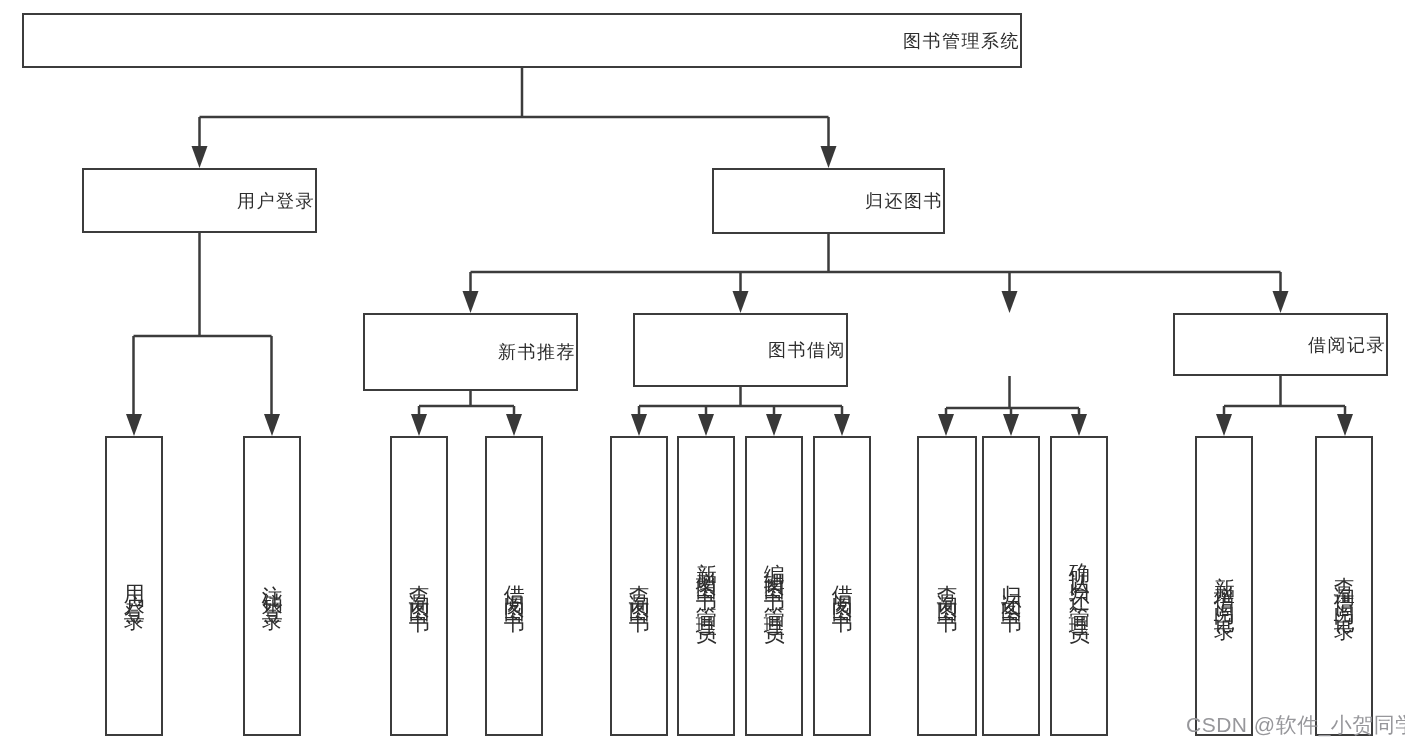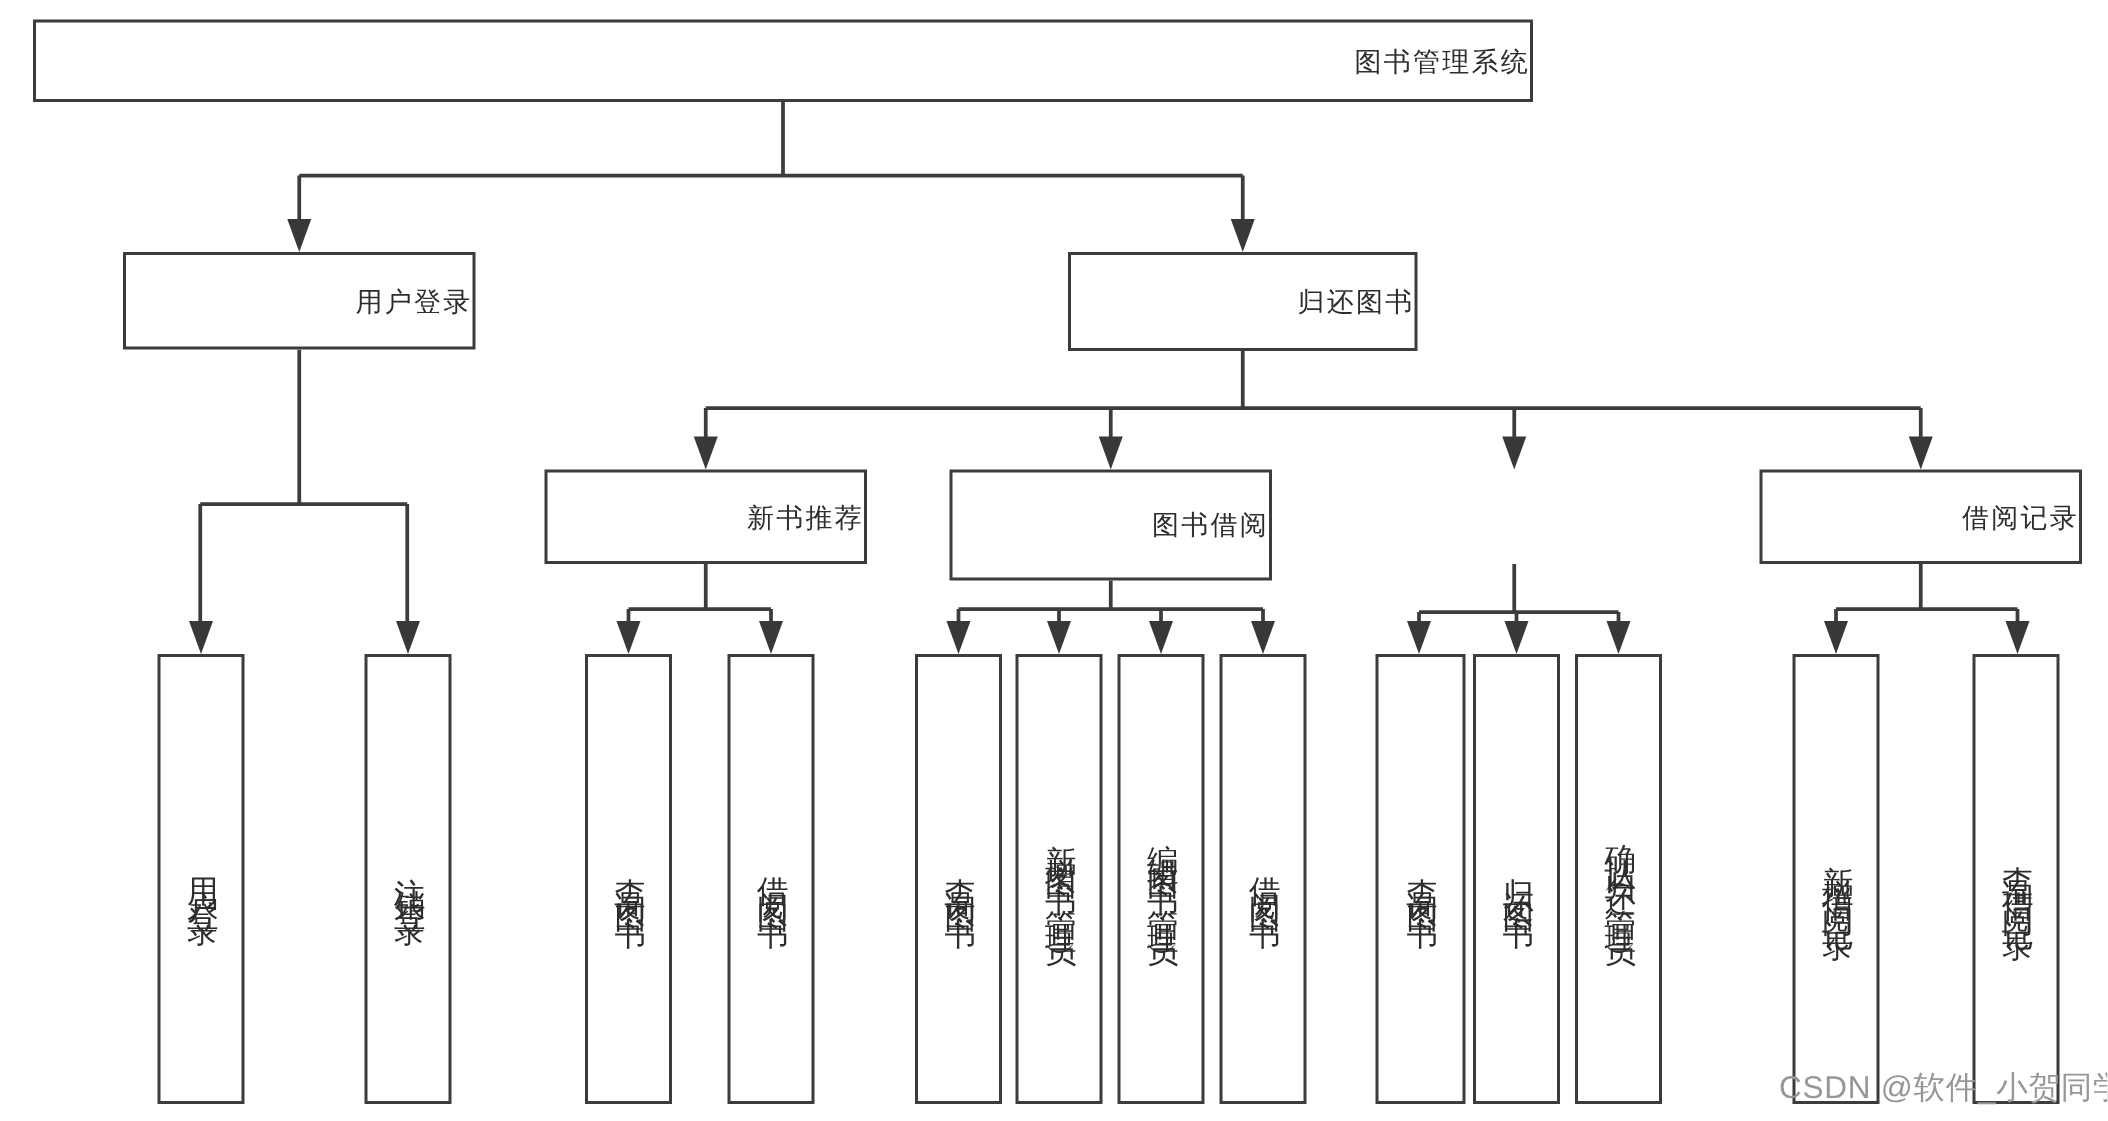--- a/index.html
+++ b/index.html
@@ -74,21 +74,21 @@
     <span>图书管理系统</span>
   </div>
 
   <div class="box h" style="left:82px;top:168px;width:235px;height:65px">
     <span>用户登录</span>
   </div>
   <div class="box h" style="left:712px;top:168px;width:233px;height:66px">
     <span>归还图书</span>
   </div>
 
-  <div class="box h" style="left:363px;top:313px;width:215px;height:63px">
+  <div class="box h" style="left:363px;top:313px;width:215px;height:78px">
     <span>新书推荐</span>
   </div>
   <div class="box h" style="left:633px;top:313px;width:215px;height:74px">
     <span>图书借阅</span>
   </div>
   <div class="box h" style="left:1173px;top:313px;width:215px;height:63px">
     <span>借阅记录</span>
   </div>
 
   <div class="box v" style="left:105px;top:436px;width:58px;height:300px">

